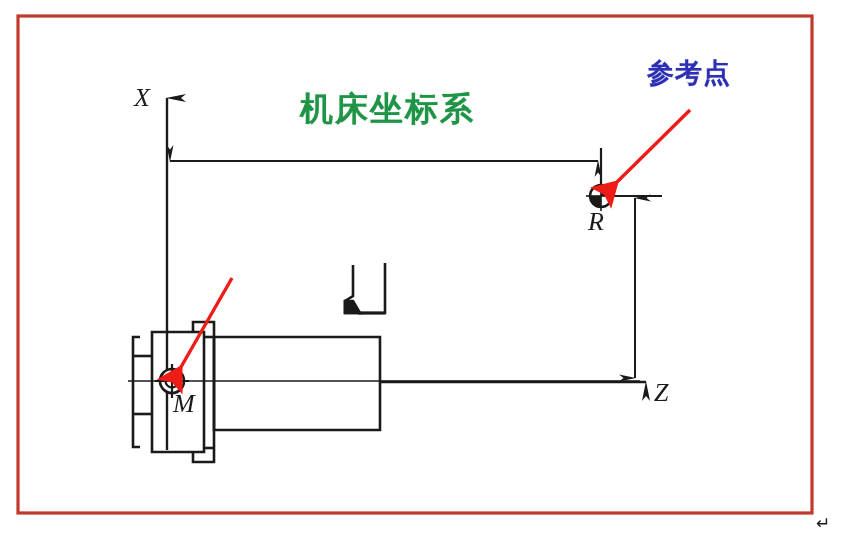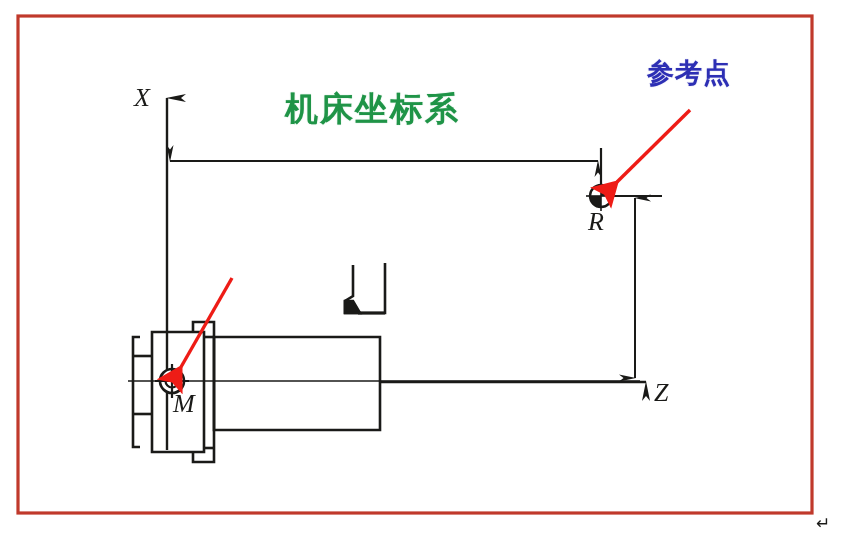--- a/index.html
+++ b/index.html
@@ -152,21 +152,21 @@
 
     <g>
       <line x1="690" y1="110" x2="617" y2="182" stroke="#ee1c16" stroke-width="3.4" marker-end="url(#ah-red)"></line>
     </g>
 
     <g>
       <line x1="232" y1="278" x2="181" y2="367" stroke="#ee1c16" stroke-width="3.4" marker-end="url(#ah-red)"></line>
     </g>
   </svg>
 
-  <div class="lbl cjk title-label" style="left:285px; top:92px;">机床坐标系</div>
+  <div class="lbl cjk title-label" style="left:300px; top:92px;">机床坐标系</div>
 
   <div class="lbl cjk callout-label" style="left:647px; top:59px;">参考点</div>
 
 
   <div class="lbl axis-letter" style="left:134px; top:85px; font-size:26px;">X</div>
 
   <div class="lbl axis-letter" style="left:654px; top:380px; font-size:26px;">Z</div>
 
   <div class="lbl axis-letter point-letter" style="left:588px; top:209px;">R</div>
 

